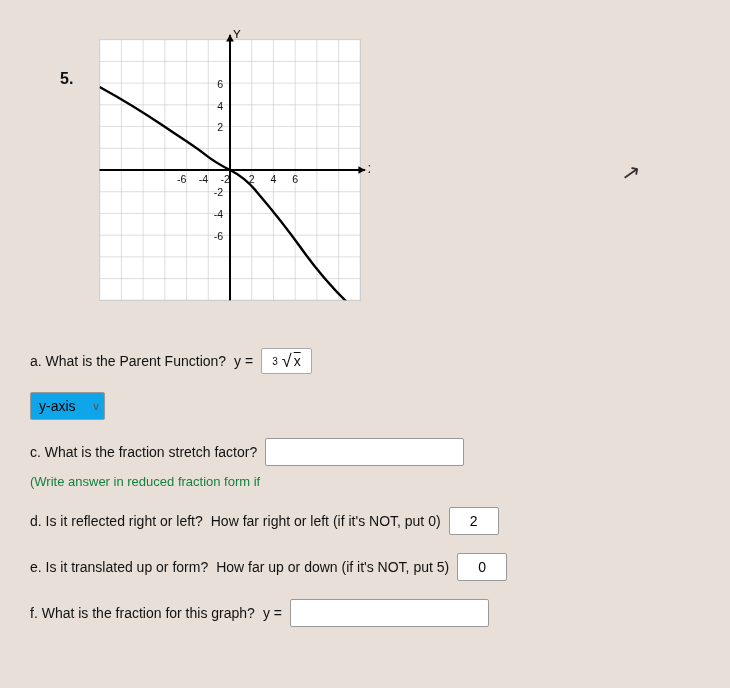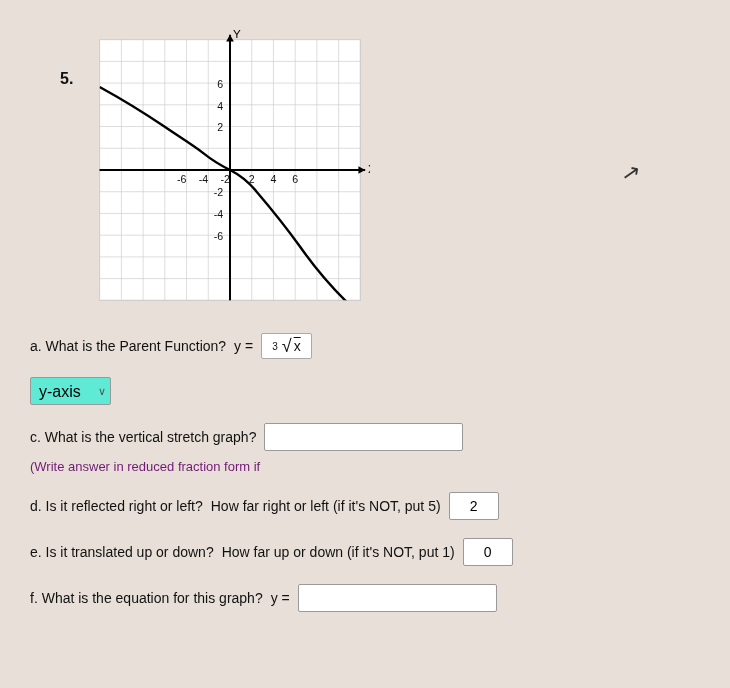--- a/index.html
+++ b/index.html
@@ -26,20 +26,21 @@
       margin-top: 10px;
       margin-bottom: 20px;
       display: inline-block;
     }
 
     svg.graph {
       display: block;
     }
 
     .questions {
+      margin-top: 15px;
       display: flex;
       flex-direction: column;
       gap: 18px;
     }
 
     .question-row {
       display: flex;
       align-items: center;
       flex-wrap: wrap;
       gap: 8px;
@@ -69,24 +70,24 @@
       min-width: 50px;
       width: 50px;
       height: 28px;
       font-size: 14px;
       border-radius: 2px;
       text-align: center;
     }
 
     .select-box {
       border: 1px solid #999;
-      background: #5eead4;
+      background: #0ea5e9;
       padding: 4px 8px;
       height: 28px;
-      font-size: 16px;
+      font-size: 14px;
       border-radius: 2px;
       appearance: none;
       -webkit-appearance: none;
       padding-right: 22px;
       cursor: pointer;
       position: relative;
     }
 
     .select-wrapper {
       position: relative;
@@ -132,21 +133,21 @@
       line-height: 1;
     }
 
     .radical-content {
       text-decoration: overline;
       font-size: 14px;
     }
 
     .partial-note {
       font-size: 13px;
-      color: #701a75;
+      color: #15803d;
     }
 
     .page-relative {
       position: relative;
     }
 
     .cursor-arrow {
       position: absolute;
       right: 60px;
       top: 140px;
@@ -252,38 +253,38 @@
       <div class="select-wrapper">
         <select class="select-box">
           <option value="y-axis">y-axis</option>
           <option value="x-axis">x-axis</option>
           <option value="neither">neither</option>
         </select>
       </div>
     </div>
 
     <div class="question-row">
-      <span class="question-label">c. What is the vertical stretch graph?</span>
+      <span class="question-label">c. What is the fraction stretch factor?</span>
       <input type="text" class="answer-box" value="" style="">
       <span class="partial-note">(Write answer in reduced fraction form if</span>
     </div>
 
     <div class="question-row">
       <span class="question-label">d. Is it reflected right or left?</span>
-      <span class="question-label">How far right or left (if it's NOT, put 5)</span>
+      <span class="question-label">How far right or left (if it's NOT, put 0)</span>
       <input type="text" class="answer-box-small" value="2" style="">
     </div>
 
     <div class="question-row">
-      <span class="question-label">e. Is it translated up or down?</span>
-      <span class="question-label">How far up or down (if it's NOT, put 1)</span>
+      <span class="question-label">e. Is it translated up or form?</span>
+      <span class="question-label">How far up or down (if it's NOT, put 5)</span>
       <input type="text" class="answer-box-small" value="0" style="">
     </div>
 
     <div class="question-row">
-      <span class="question-label">f. What is the equation for this graph?</span>
+      <span class="question-label">f. What is the fraction for this graph?</span>
       <span class="question-label">y =</span>
       <input type="text" class="answer-box" value="" style="min-width: 180px;">
     </div>
   </div>
 
   <div class="cursor-arrow">↖</div>
 </div>
 
 </body></html>

